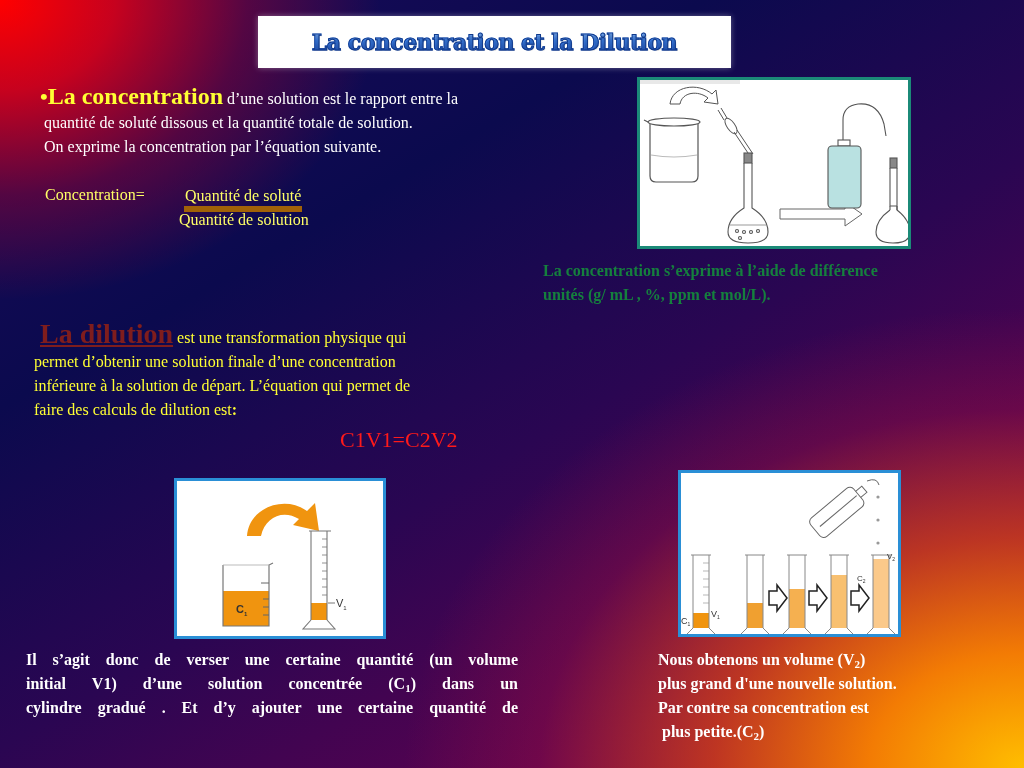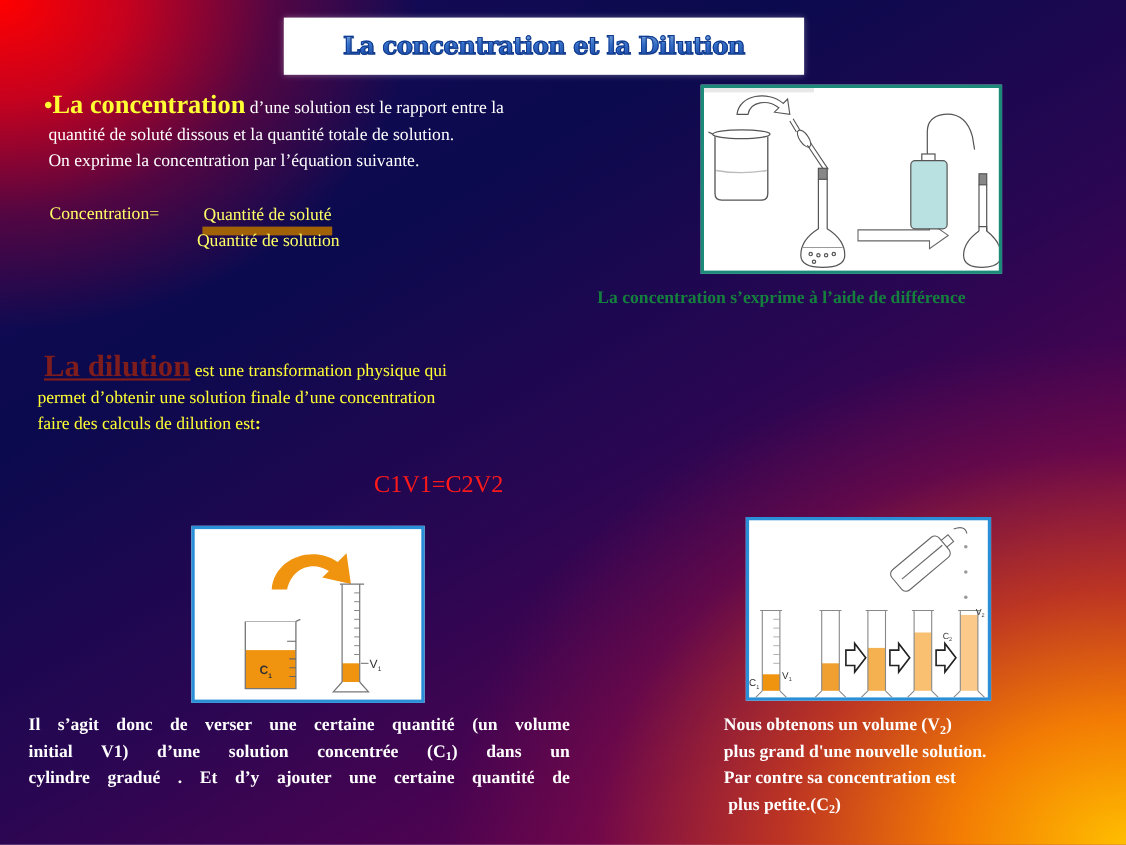--- a/index.html
+++ b/index.html
@@ -41,21 +41,21 @@
     .conc .line1 { white-space: nowrap; }
     .conc .bullet { color: #ffff33; font-size: 22px; font-weight: bold; }
     .conc .term { color: #ffff33; font-weight: bold; font-size: 24px; margin-top: 36px; }
     .conc .indent { padding-left: 4px; display: block; }
     .formula {
       position: absolute; left: 45px; top: 186px; color: #ffff66; font-size: 16px;
     }
     .formula .lhs { position: absolute; left: 0; top: 0; white-space: nowrap; }
     .formula .num {
       position: absolute; left: 139px; top: 0; white-space: nowrap;
-      border-bottom: 8px solid #a16207; line-height: 20px; padding: 0 1px;
+      border-bottom: 6px solid #a16207; line-height: 20px; padding: 0 1px;
     }
     .formula .den { position: absolute; left: 134px; top: 25px; white-space: nowrap; }
 
     
     .fig-top {
       position: absolute; left: 637px; top: 77px; width: 274px; height: 172px;
       background: #ffffff; border: 3px solid #1b8a78;
     }
     .caption-top {
       position: absolute; left: 543px; top: 259px; width: 440px;
@@ -164,25 +164,27 @@
       <g fill="none" stroke="#555" stroke-width="1.1">
         <rect x="250" y="78" width="7" height="10" fill="#888"></rect>
         <path d="M250 88 L 250 126 L 257 126 M 250 130 Q 236 140 236 152 Q 236 163 253 163 Q 270 163 270 152 Q 270 140 257 130 L 257 88"></path>
         <path d="M250 126 L 250 130 M 257 126 L 257 130"></path>
       </g>
     </svg>
   </div>
 
   <div class="caption-top">
     <div>La concentration s’exprime à l’aide de différence</div>
+    <div>unités (g/ mL , %, ppm et mol/L).</div>
   </div>
 
   <div class="dil">
     <div><span class="term">La dilution</span><span> est une transformation physique qui</span></div>
     <div>permet d’obtenir une solution finale d’une concentration</div>
+    <div>inférieure à la solution de départ. L’équation qui permet de</div>
     <div><span>faire des calculs de dilution est</span><span class="colon">:</span></div>
   </div>
   <div class="equation">C1V1=C2V2</div>
 
   <div class="fig-bl">
     <svg width="206" height="155" viewBox="0 0 206 155">
 
       <g>
         <path d="M70 55 C 72 26, 108 14, 130 30 L 138 22 L 142 50 L 116 44 L 122 38 C 106 28, 88 36, 84 55 Z" fill="#f0940f"></path>
       </g>

